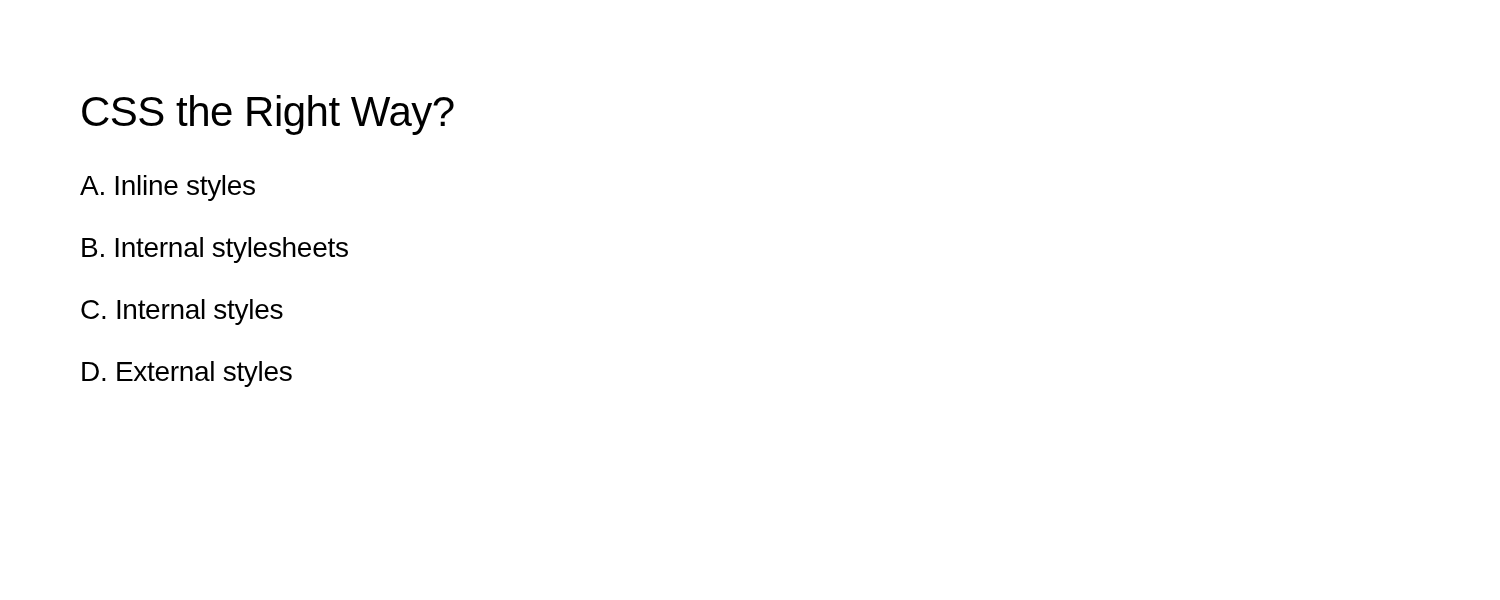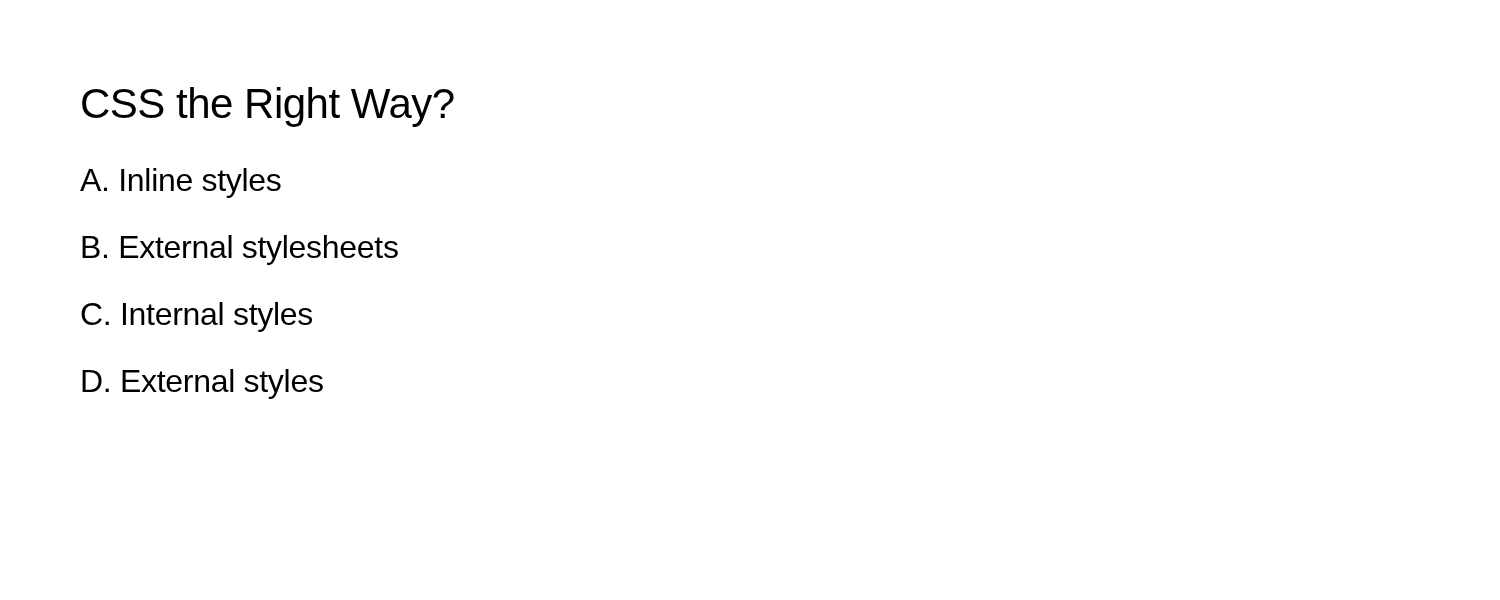--- a/index.html
+++ b/index.html
@@ -13,41 +13,42 @@
       background: #ffffff;
       font-family: -apple-system, BlinkMacSystemFont, "Segoe UI", Helvetica, Arial, sans-serif;
       padding: 80px 80px 0 80px;
       color: #000000;
     }
     .question {
       font-size: 42px;
       font-weight: 400;
       margin-bottom: 34px;
       letter-spacing: -0.5px;
+      margin-top: 8px;
     }
     .option {
-      font-size: 32px;
+      font-size: 28px;
       font-weight: 400;
       margin-bottom: 30px;
       letter-spacing: -0.3px;
     }
   </style>
 </head>
 <body>
 
 <div class="question">CSS the Right Way?</div>
 
 <div class="option">
   <span>A.</span>
   <span>Inline styles</span>
 </div>
 
 <div class="option">
   <span>B.</span>
-  <span>External stylesheets</span>
+  <span>Internal stylesheets</span>
 </div>
 
 <div class="option">
   <span>C.</span>
   <span>Internal styles</span>
 </div>
 
 <div class="option">
   <span>D.</span>
   <span>External styles</span>

